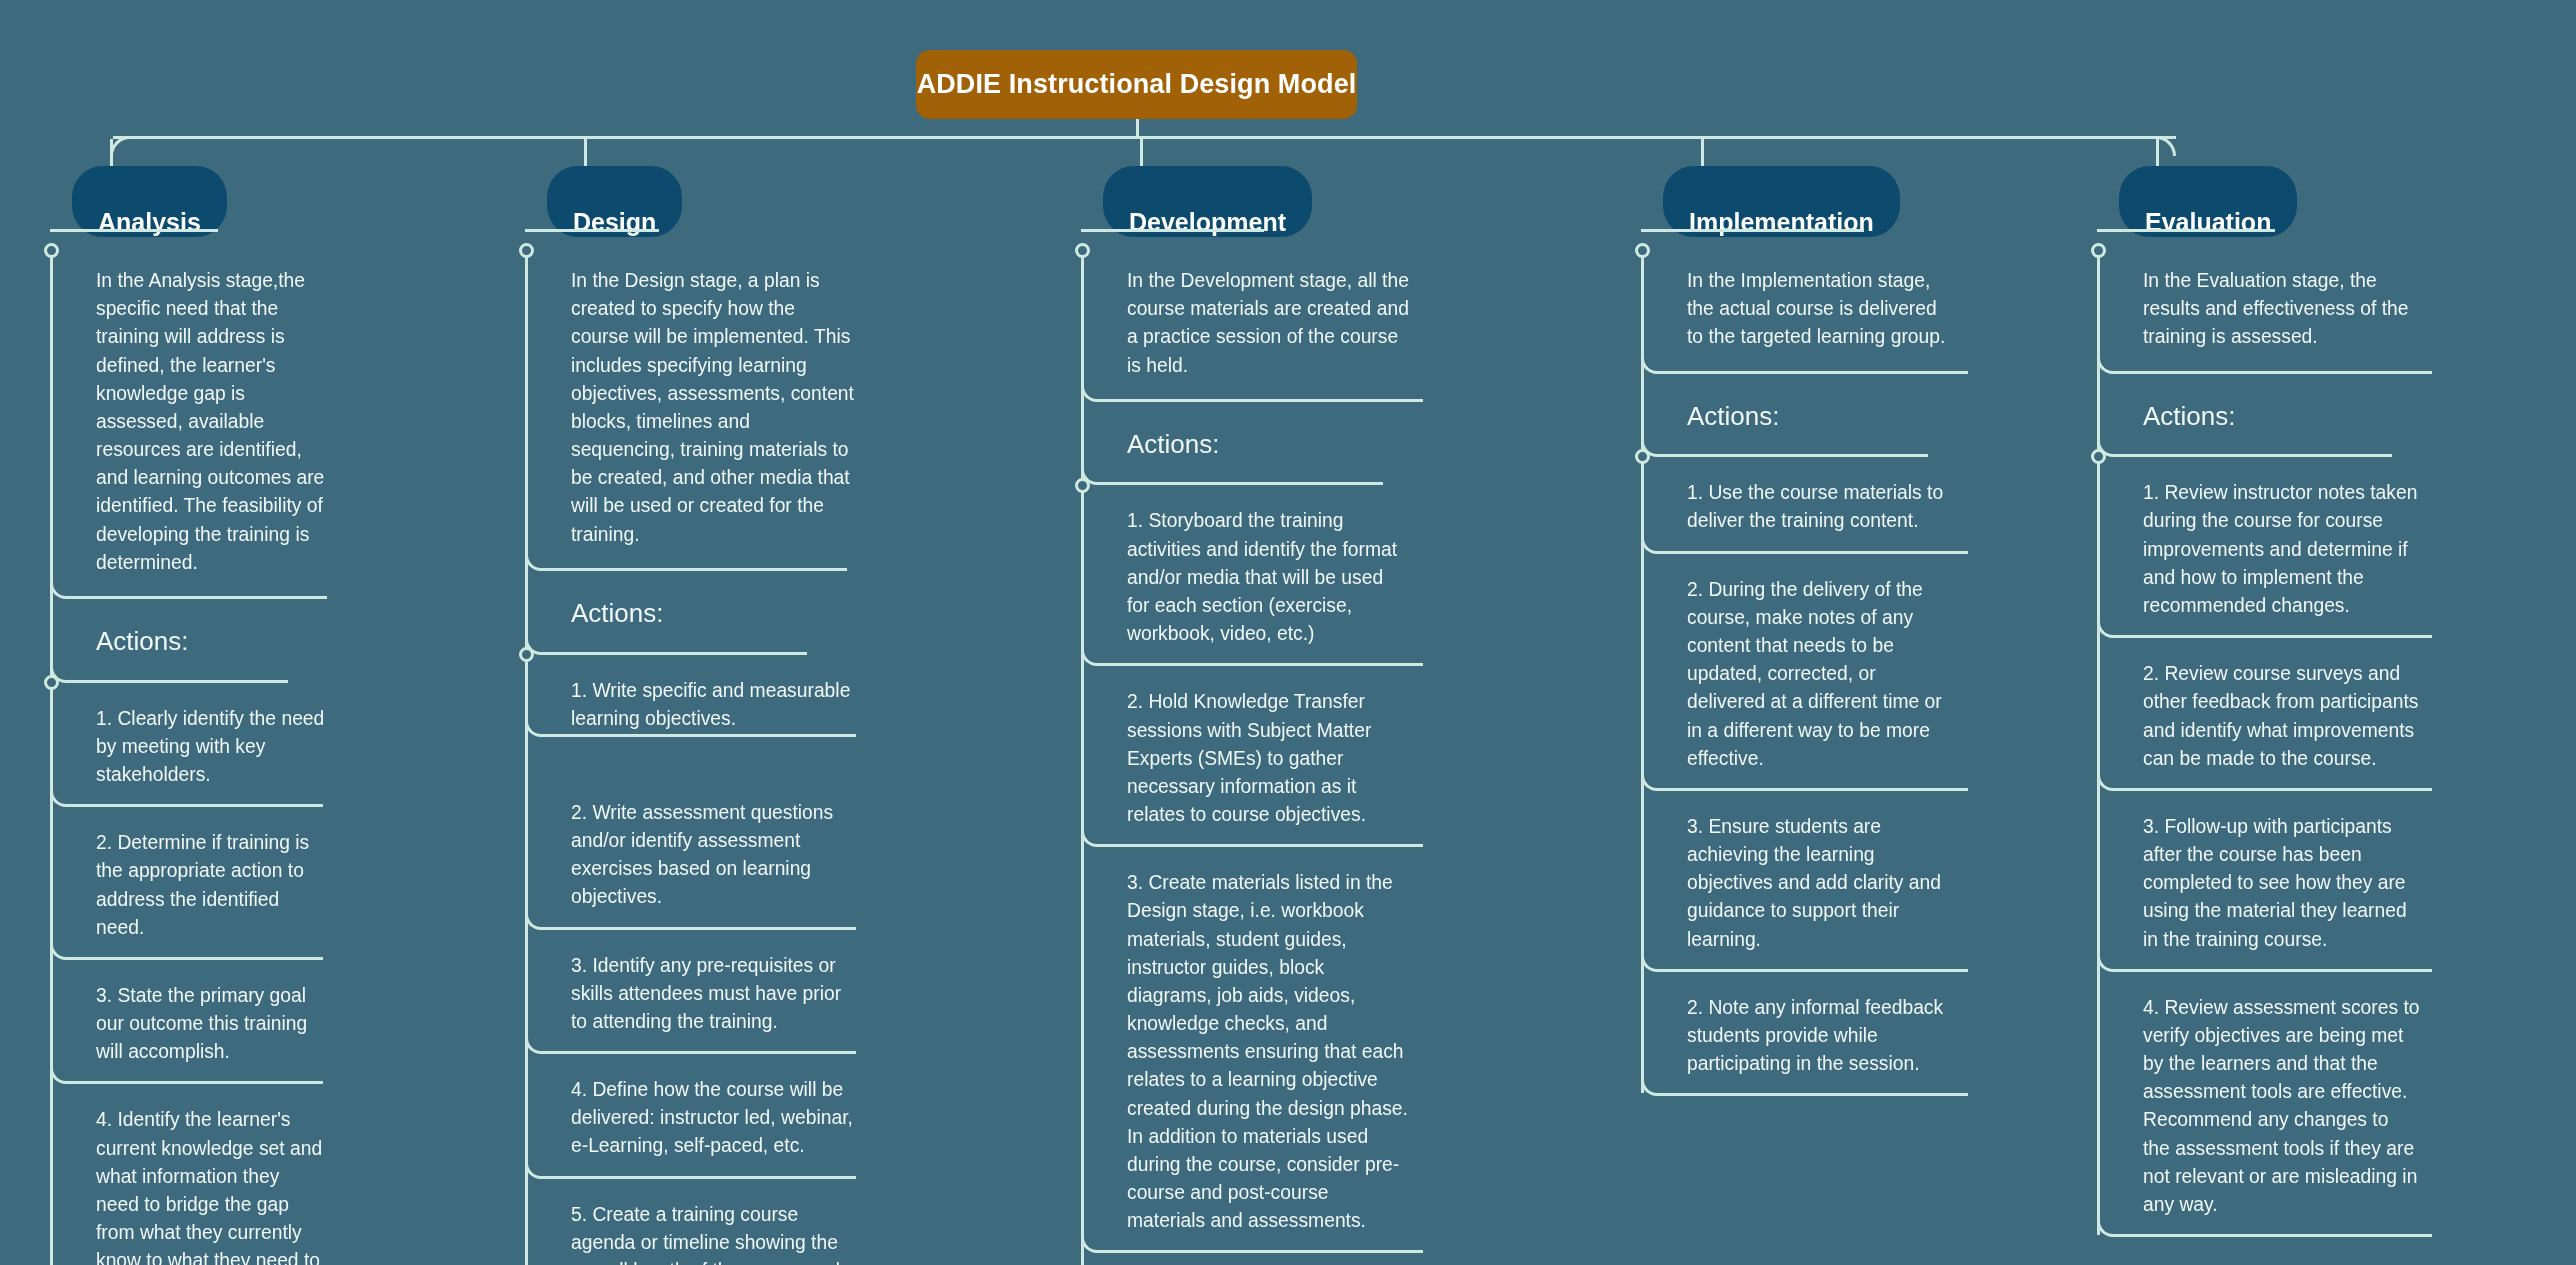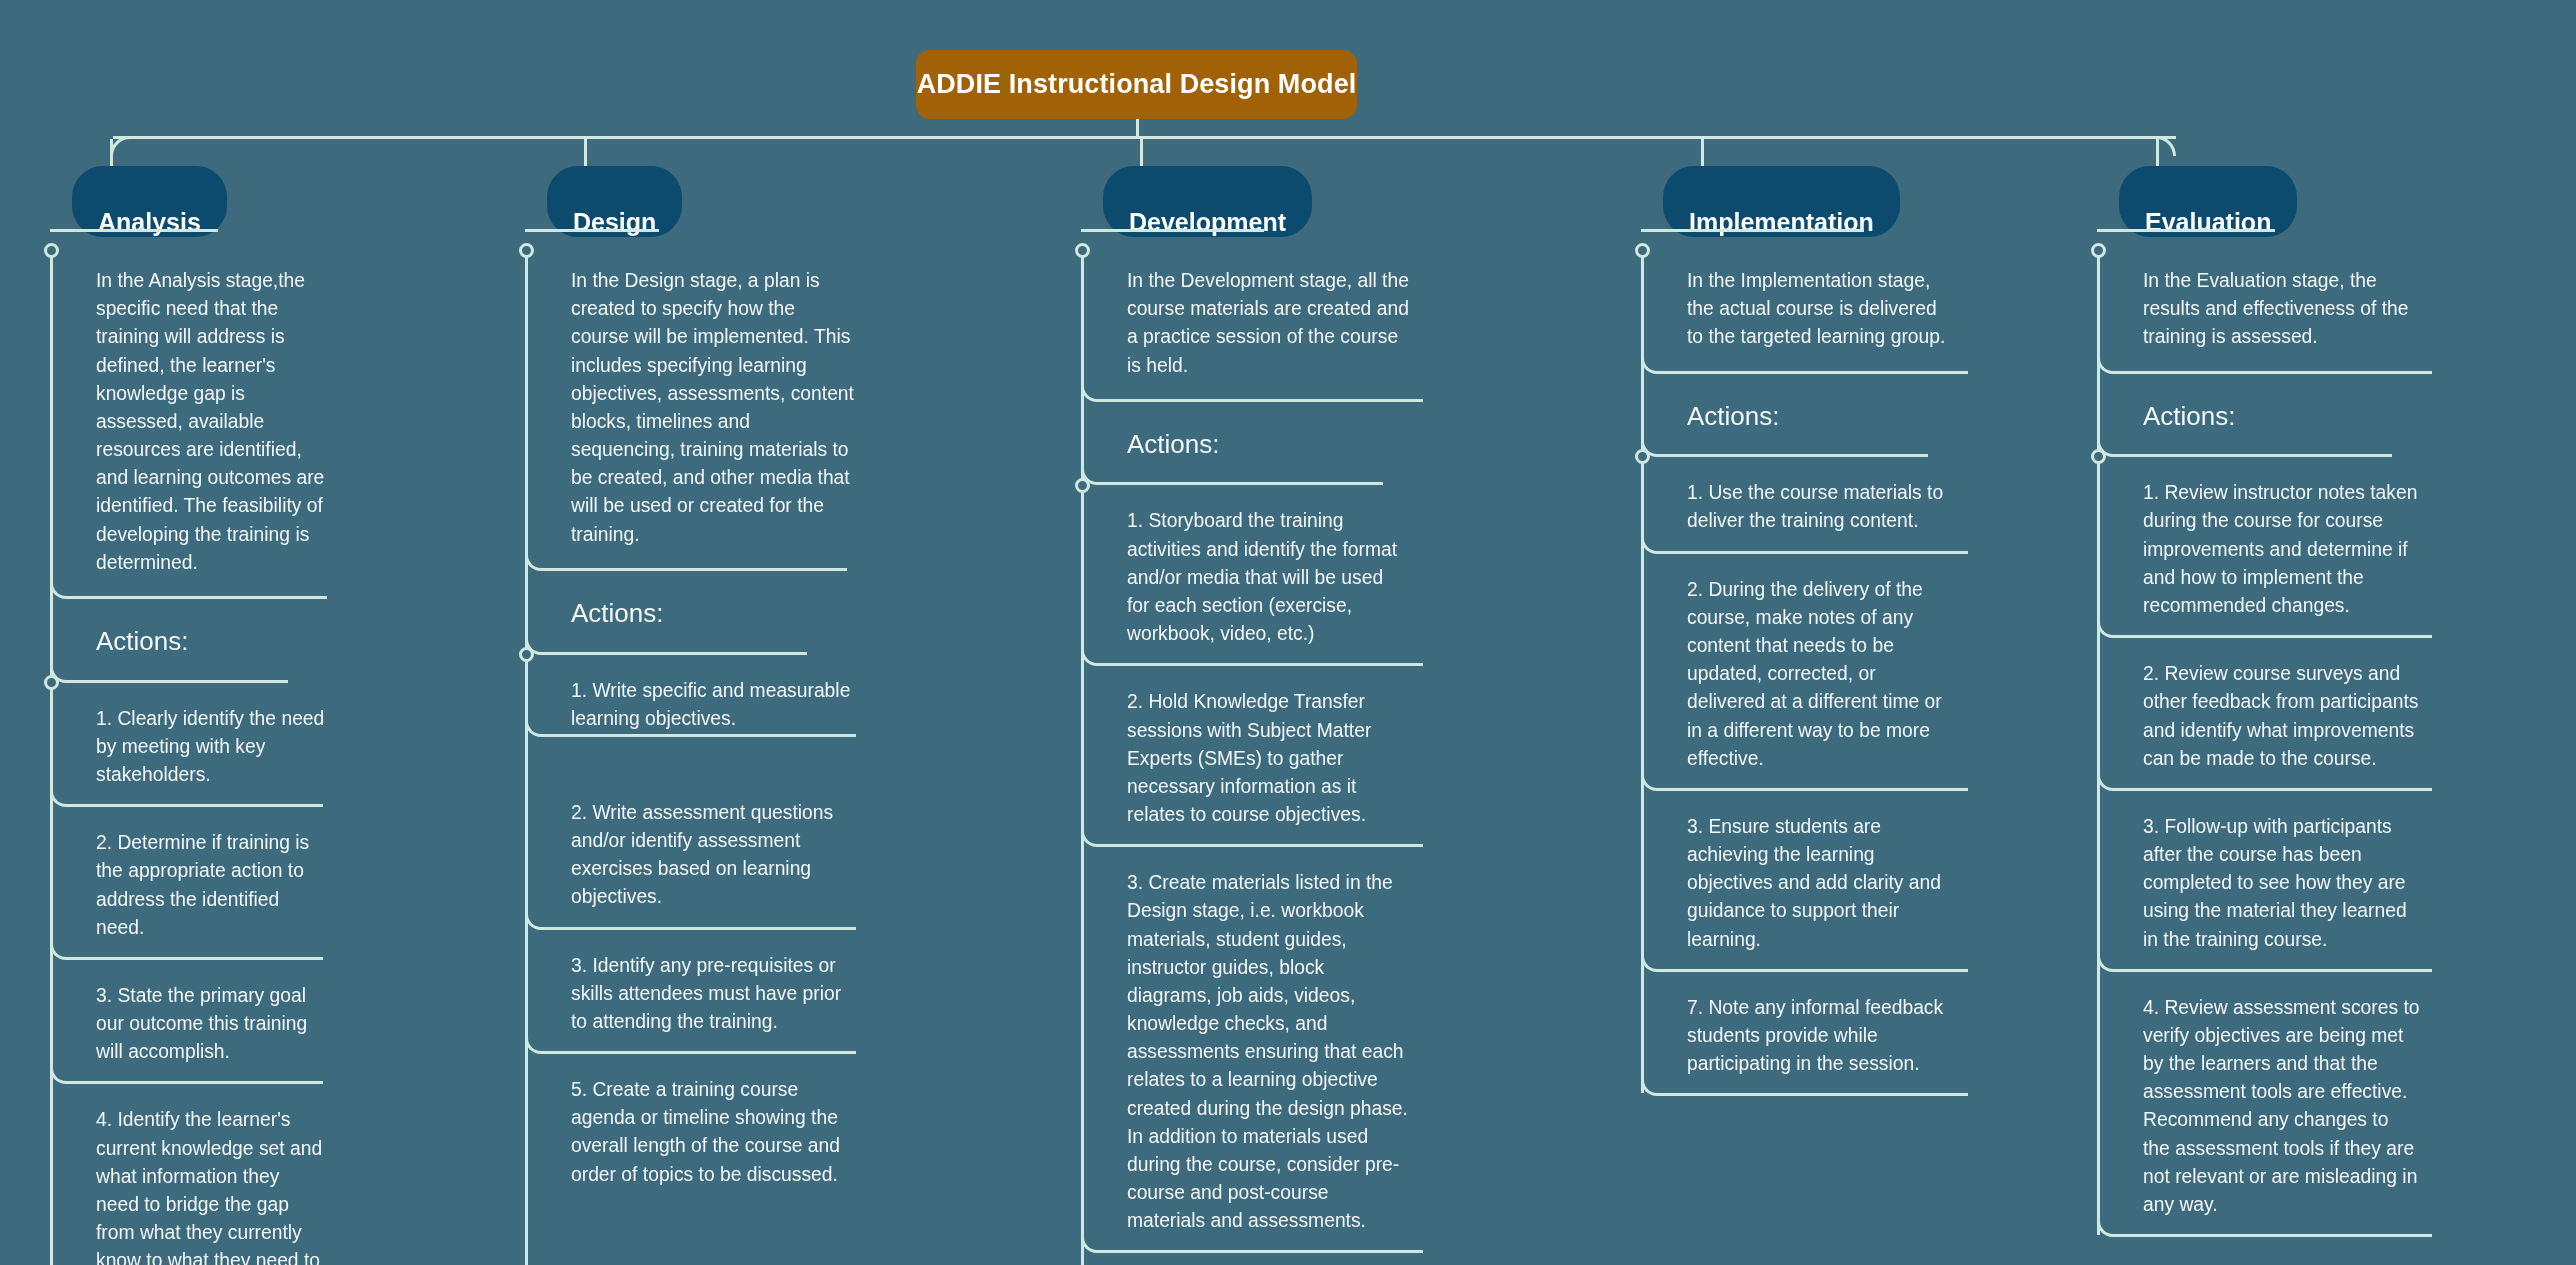--- a/index.html
+++ b/index.html
@@ -164,20 +164,25 @@
             <p style="width: 287px; margin-top: 40px;">2. Write assessment questions and/or identify assessment exercises based on learning objectives.</p>
             <div class="elbow"></div>
             <div class="rule" style="left: 22px; width: 309px;"></div>
           </div>
           <div class="block" style="padding-left: 46px; padding-top: 22px; padding-bottom: 18px;">
             <p style="width: 287px;">3. Identify any pre-requisites or skills attendees must have prior to attending the training.</p>
             <div class="elbow"></div>
             <div class="rule" style="left: 22px; width: 309px;"></div>
           </div>
           <div class="block" style="padding-left: 46px; padding-top: 22px; padding-bottom: 18px;">
+            <p style="width: 287px;">4. Define how the course will be delivered: instructor led, webinar, e-Learning, self-paced, etc.</p>
+            <div class="elbow"></div>
+            <div class="rule" style="left: 22px; width: 309px;"></div>
+          </div>
+          <div class="block" style="padding-left: 46px; padding-top: 22px; padding-bottom: 18px;">
             <p style="width: 287px;">5. Create a training course agenda or timeline showing the overall length of the course and order of topics to be discussed.</p>
           </div>
         </div></div>
       <div class="branch" style="left: 1081px;"><div class="spine" style="top: 84px; height: 1447px;"></div><div class="pill">
           <span>Development</span>
         </div><div class="pill-underline" style="top: 63px; width: 183px;"></div><div class="node-dot" style="top: 77px;"></div><div style="position: absolute; top: 91px; left: 0px;">
           <div class="block" style="padding-left: 46px; padding-top: 10px; padding-bottom: 22px;">
             <p style="width: 282px;">In the Development stage, all the course materials are created and a practice session of the course is held.</p>
             <div class="elbow"></div>
             <div class="rule" style="left: 22px; width: 320px;"></div>
@@ -228,21 +233,21 @@
             <p style="width: 265px;">2. During the delivery of the course, make notes of any content that needs to be updated, corrected, or delivered at a different time or in a different way to be more effective.</p>
             <div class="elbow"></div>
             <div class="rule" style="left: 22px; width: 305px;"></div>
           </div>
           <div class="block" style="padding-left: 46px; padding-top: 22px; padding-bottom: 18px;">
             <p style="width: 265px;">3. Ensure students are achieving the learning objectives and add clarity and guidance to support their learning.</p>
             <div class="elbow"></div>
             <div class="rule" style="left: 22px; width: 305px;"></div>
           </div>
           <div class="block" style="padding-left: 46px; padding-top: 22px; padding-bottom: 18px;">
-            <p style="width: 265px;">7. Note any informal feedback students provide while participating in the session.</p>
+            <p style="width: 265px;">2. Note any informal feedback students provide while participating in the session.</p>
             <div class="elbow"></div>
             <div class="rule" style="left: 22px; width: 305px;"></div>
           </div>
         </div></div>
       <div class="branch" style="left: 2097px;"><div class="spine" style="top: 84px; height: 985px;"></div><div class="pill">
           <span>Evaluation</span>
         </div><div class="pill-underline" style="top: 63px; width: 178px;"></div><div class="node-dot" style="top: 77px;"></div><div style="position: absolute; top: 91px; left: 0px;">
           <div class="block" style="padding-left: 46px; padding-top: 10px; padding-bottom: 22px;">
             <p style="width: 277px;">In the Evaluation stage, the results and effectiveness of the training is assessed.</p>
             <div class="elbow"></div>

